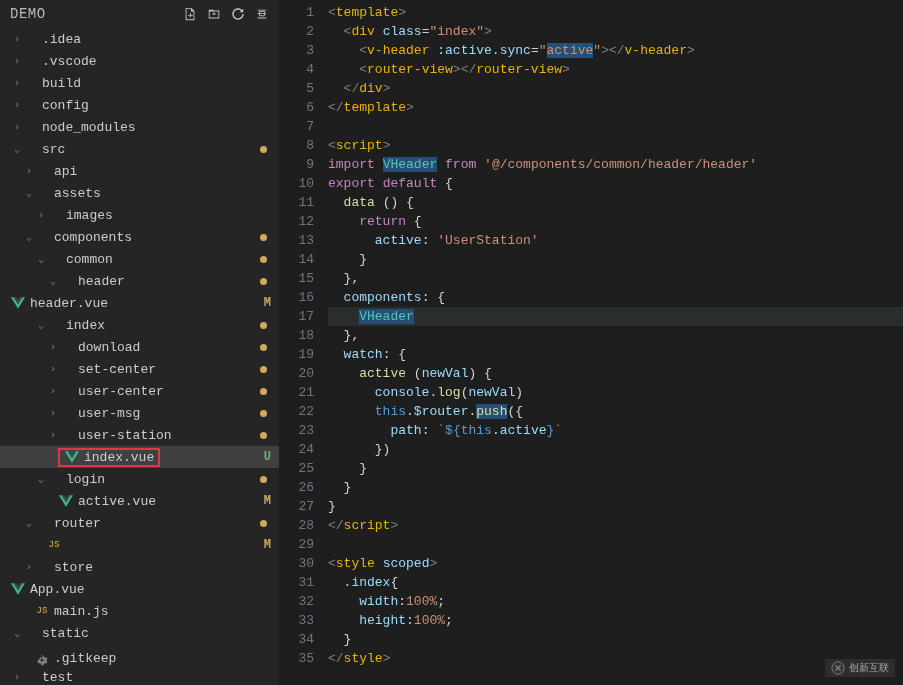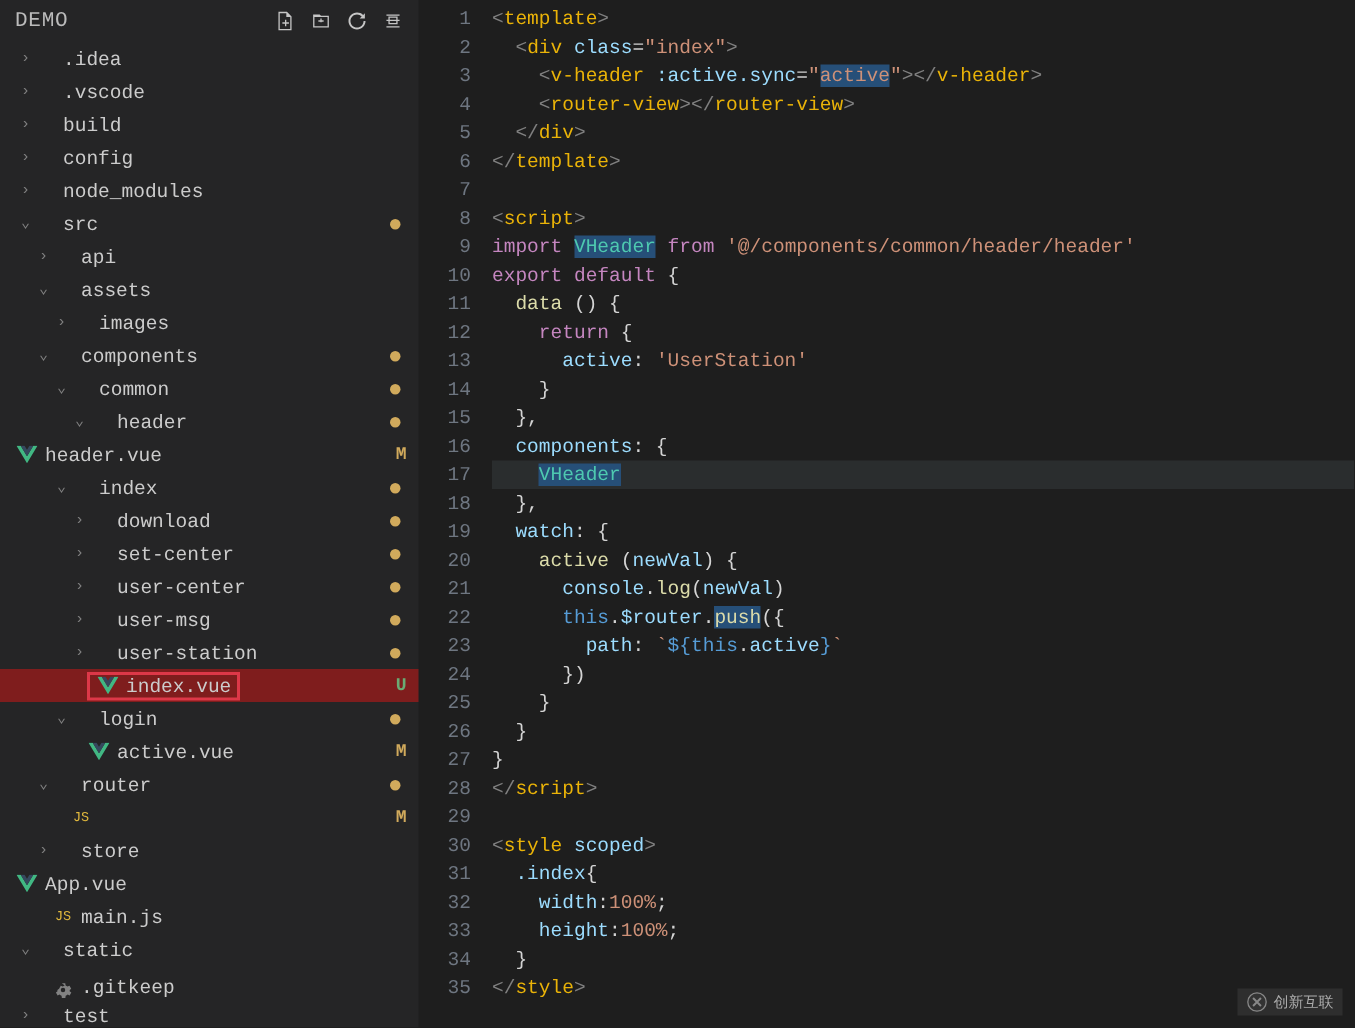--- a/index.html
+++ b/index.html
@@ -36,21 +36,21 @@
 .sidebar-header-actions svg { width: 14px; height: 14px; fill: #c5c5c5; cursor: pointer; }
 .tree { overflow-y: auto; flex: 1; }
 .tree-item {
   display: flex;
   align-items: center;
   height: 22px;
   padding-right: 8px;
   cursor: pointer;
   color: #cccccc;
 }
-.tree-item.highlighted { background: #7f1d1d; }
+.tree-item.highlighted { background: #404040; }
 .tree-item.highlighted .item-label-box { border: 2px solid #dd3848; padding: 0 4px; margin-top:1px; margin-bottom:1px; }
 .tree-arrow { width: 10px; display: inline-flex; justify-content: center; color: #808080; font-size: 10px; }
 .tree-icon { width: 16px; display: inline-flex; justify-content: center; margin-right: 4px; }
 .item-label { flex: 1; white-space: nowrap; overflow: hidden; }
 .item-label-box { display: inline-flex; align-items: center; }
 .status-dot {
   width: 7px; height: 7px; border-radius: 50%;
   background: #d1aa5c; margin-left: auto; margin-right: 4px;
 }
 .status-letter { color: #d1aa5c; font-weight: bold; margin-left: auto; font-size: 12px; }

